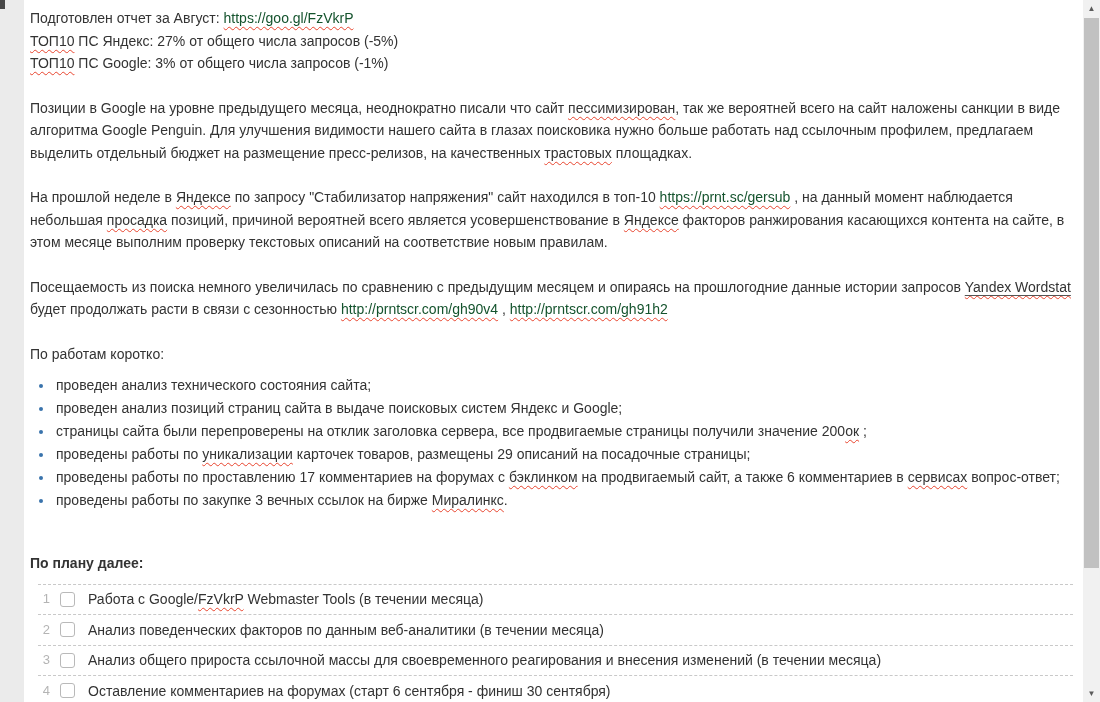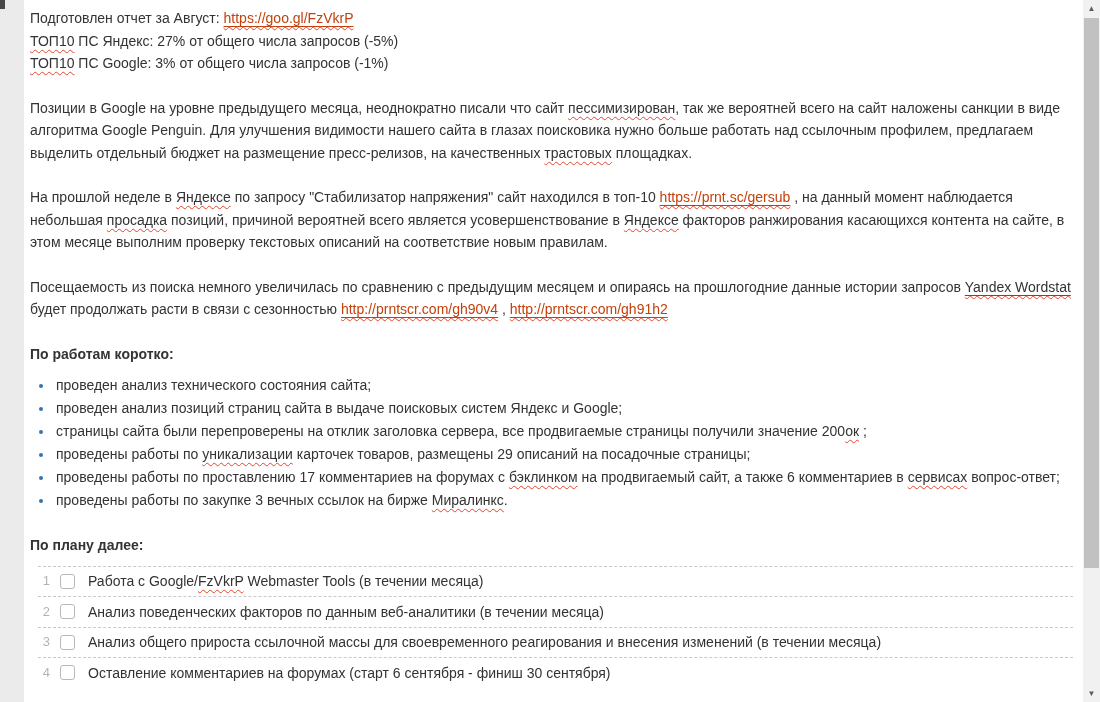--- a/index.html
+++ b/index.html
@@ -17,34 +17,34 @@
   .corner-mark { position: absolute; left: 0; top: 0; width: 5px; height: 9px; background: #474747; }
 
   
   .content {
     position: absolute; left: 24px; top: 0; width: 1059px; height: 702px;
     padding: 7px 10px 0 6px; line-height: 22.5px; overflow: hidden;
   }
   .para { margin: 0 0 22px 0; }
   .line { white-space: nowrap; }
 
-  .link { color: #c2410c; text-decoration: underline; cursor: pointer; }
+  .link { color: #14532d; cursor: pointer; }
   .sq {
     text-decoration-line: underline;
     text-decoration-style: wavy;
     text-decoration-color: #e8442e;
     text-decoration-thickness: 1px;
     text-underline-offset: 3px;
   }
   .u { text-decoration-line: underline; text-decoration-style: solid; text-decoration-color: #555; }
   .it { }
 
   
-  .works-heading { margin: 8px 0 2px 0; font-weight: bold; }
-  ul.works { margin: 9px 0 22px 0; padding-left: 24px; list-style: disc; }
+  .works-heading { margin: 8px 0 2px 0; }
+  ul.works { margin: 9px 0 40px 0; padding-left: 24px; list-style: disc; }
   ul.works li { line-height: 23px; padding-left: 2px; }
   ul.works li::marker { color: #3973ac; font-size: 13px; }
 
   
   .plan-heading { font-weight: bold; margin: 0 0 9px 0; }
   .plan-list { margin-left: 8px; }
   .plan-row {
     display: flex; align-items: center; height: 30.5px;
     border-top: 1px dashed #c9c9c9;
   }

